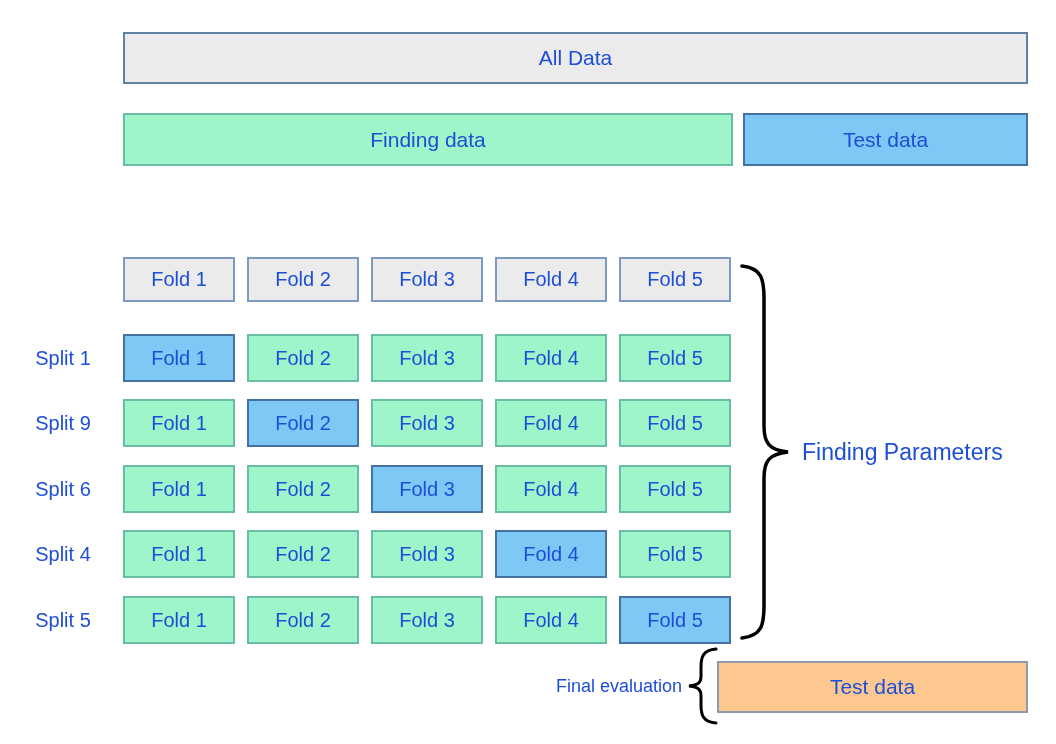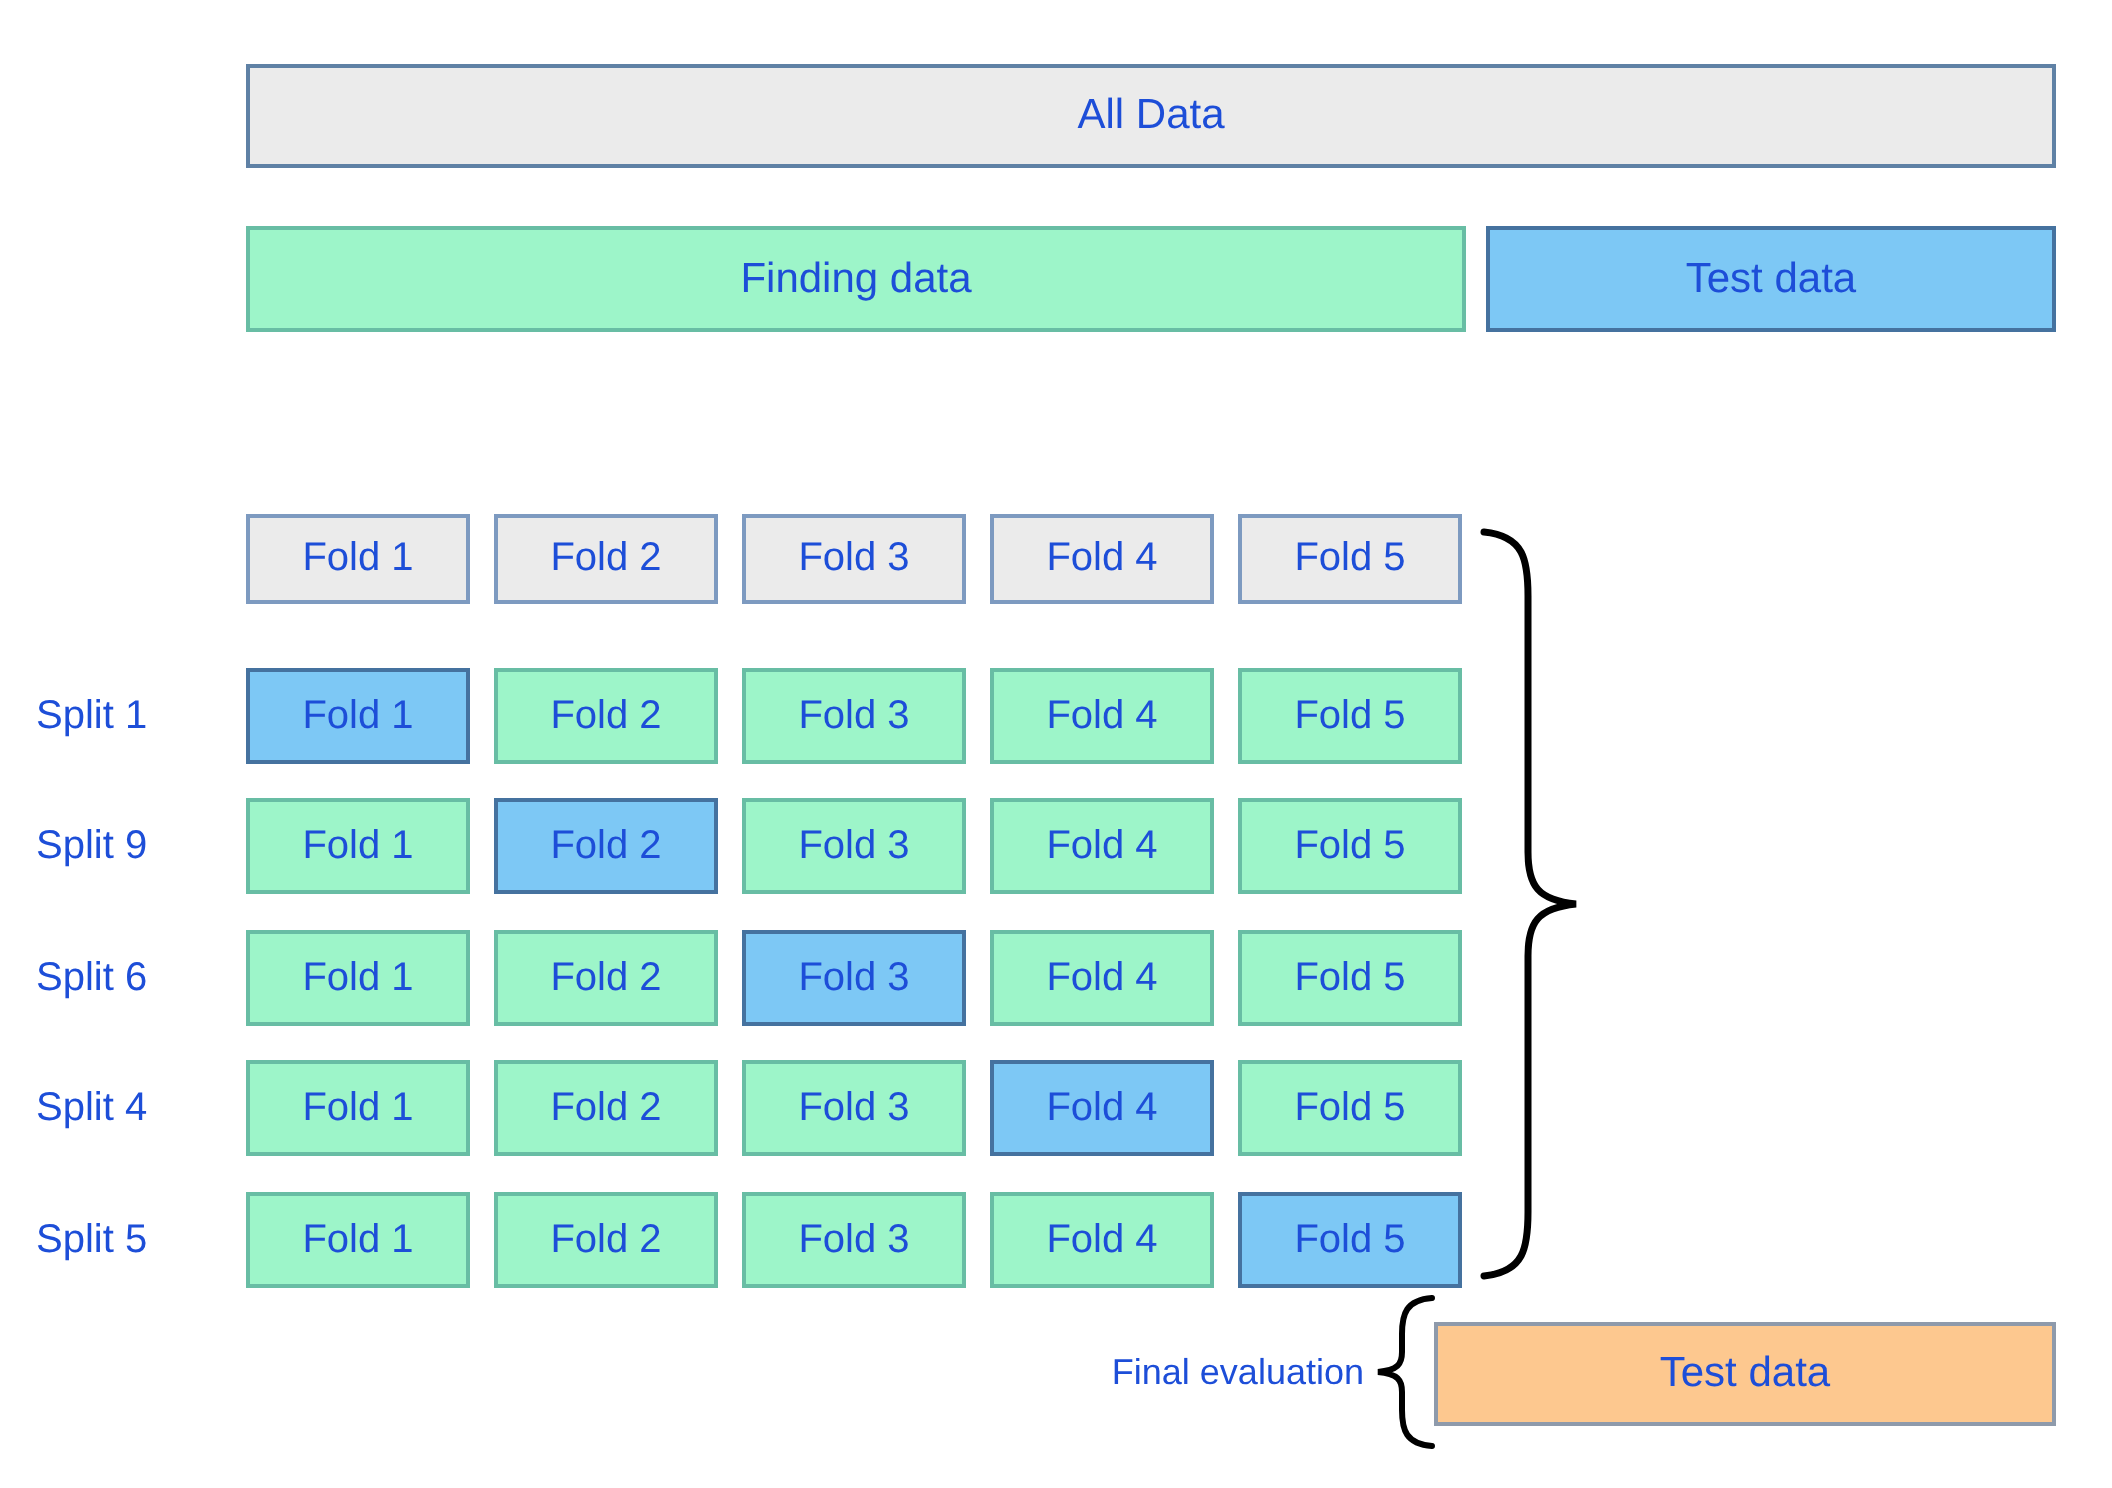--- a/index.html
+++ b/index.html
@@ -25,21 +25,21 @@
   .gray       { background: var(--header-gray);  border: 2px solid var(--gray-border); }
   .grayhdr    { background: var(--header-gray);  border: 2px solid var(--gray-light-border); }
   .green      { background: var(--train-green);  border: 2px solid var(--green-border); }
   .blue       { background: var(--test-blue);    border: 2px solid var(--blue-border); }
   .orange     { background: var(--eval-orange);  border: 2px solid var(--orange-border); }
   .rowlabel {
     position: absolute;
     width: 90px;
     display: flex;
     align-items: center;
-    justify-content: flex-start;
+    justify-content: center;
     font-size: 20px;
     white-space: nowrap;
   }
   #finding-parameters {
     position: absolute;
     left: 802px;
     top: 439px;
     font-size: 23px;
     white-space: nowrap;
   }
@@ -177,20 +177,21 @@
   <div class="box green" style="left:371px; top:596px; width:112px; height:48px;">
       <span>Fold 3</span>
     </div>
   <div class="box green" style="left:495px; top:596px; width:112px; height:48px;">
       <span>Fold 4</span>
     </div>
   <div class="box blue" style="left:619px; top:596px; width:112px; height:48px;">
       <span>Fold 5</span>
     </div>
 
+  <div id="finding-parameters">Finding Parameters</div>
   <div id="final-evaluation">Final evaluation</div>
 
   <div class="box bar orange" style="left:717px; top:661px; width:311px; height:52px;">
     <span>Test data</span>
   </div>
 
   <svg id="brace-overlay" width="1056" height="744" viewBox="0 0 1056 744">
     <path d="M 742,266 C 762,268 764,280 764,298 L 764,426 C 764,443 769,450 788,452 C 769,454 764,461 764,478 L 764,606 C 764,624 762,636 742,638" fill="none" stroke="#000000" stroke-width="3.5" stroke-linecap="round"></path>
     <path d="M 716,649 C 703,650 701,657 701,667 L 701,676 C 701,682 699,685 689,686 C 699,687 701,690 701,696 L 701,705 C 701,715 703,722 716,723" fill="none" stroke="#000000" stroke-width="3" stroke-linecap="round"></path>
   </svg>

